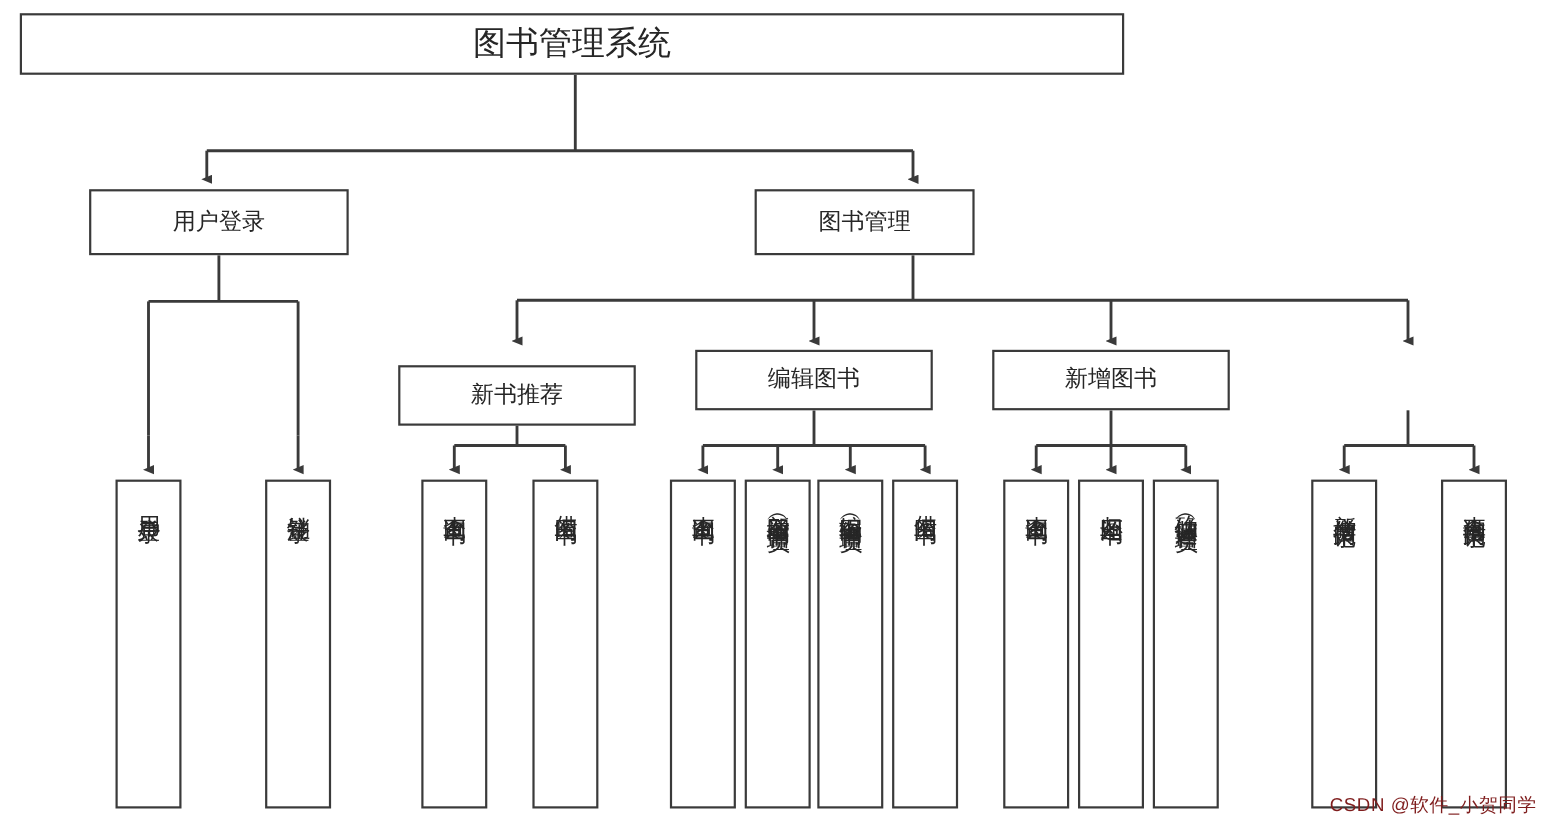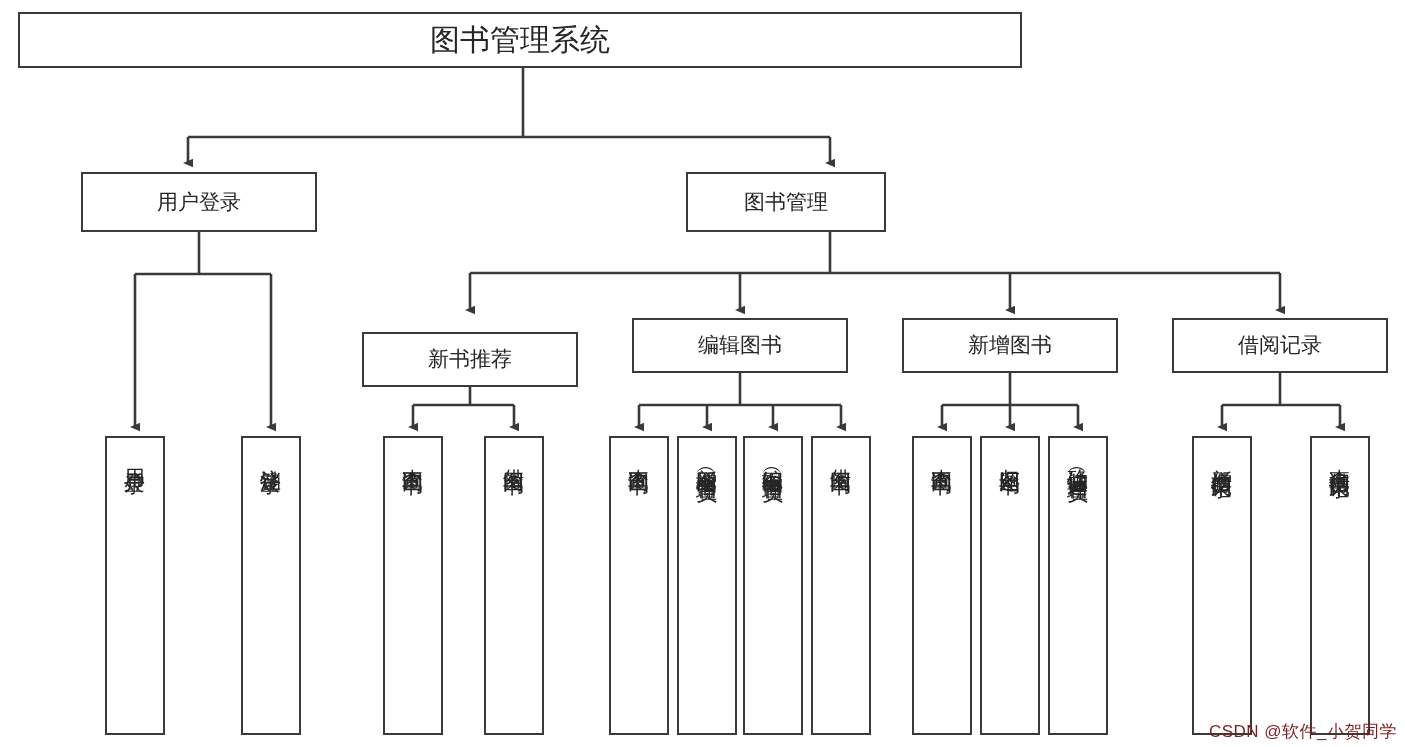--- a/index.html
+++ b/index.html
@@ -148,23 +148,20 @@
 
   <div class="node horiz" style="left:362px; top:332px; width:216px; height:55px;">
     <span class="node-label">新书推荐</span>
   </div>
   <div class="node horiz" style="left:632px; top:318px; width:216px; height:55px;">
     <span class="node-label">编辑图书</span>
   </div>
   <div class="node horiz" style="left:902px; top:318px; width:216px; height:55px;">
     <span class="node-label">新增图书</span>
   </div>
-  <div class="node horiz" style="left:1172px; top:318px; width:216px; height:55px;">
-    <span class="node-label">借阅记录</span>
-  </div>
 
   <div class="node vert" style="left:105px; top:436px; width:60px; height:299px;">
     <span class="node-label">用户登录</span>
   </div>
   <div class="node vert" style="left:241px; top:436px; width:60px; height:299px;">
     <span class="node-label">注销登录</span>
   </div>
 
   <div class="node vert" style="left:383px; top:436px; width:60px; height:299px;">
     <span class="node-label">查询图书</span>

